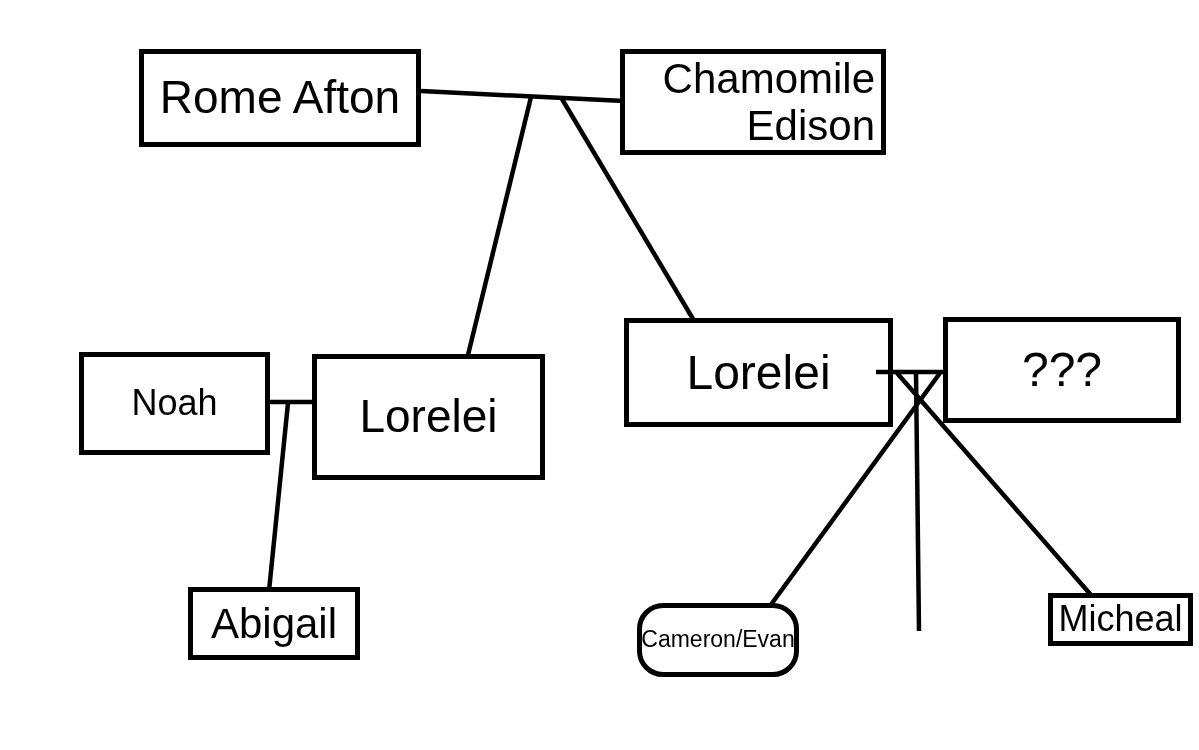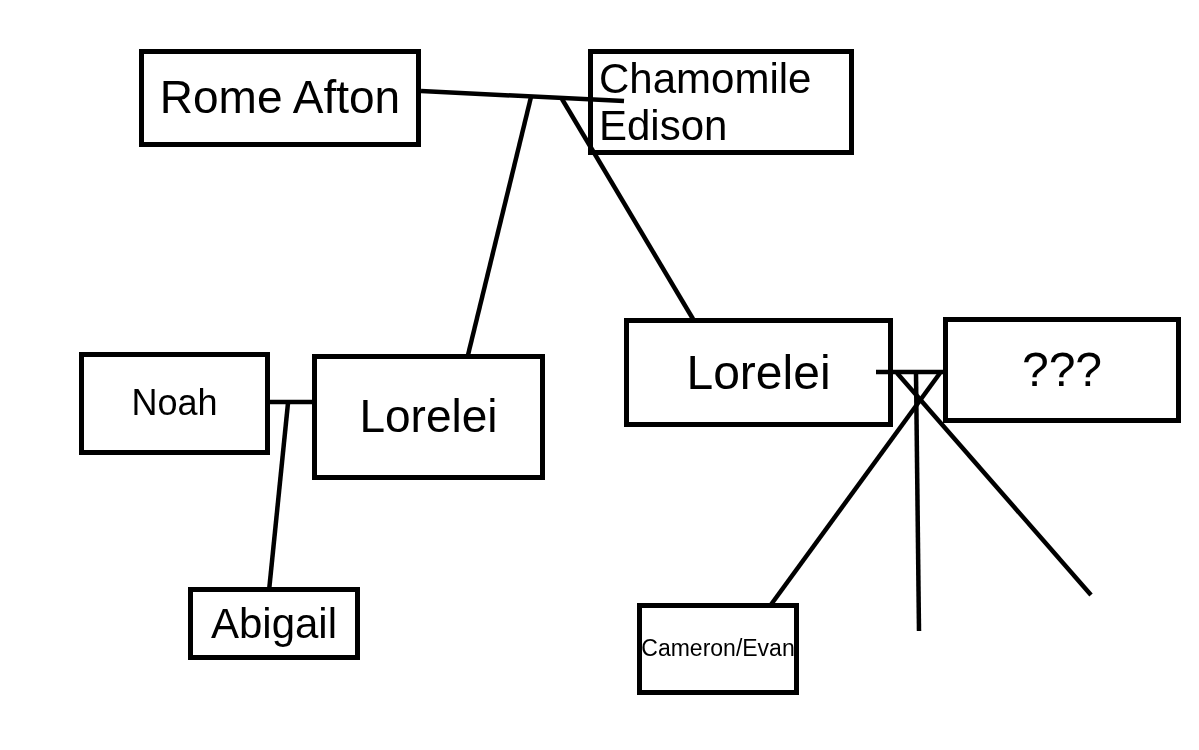--- a/index.html
+++ b/index.html
@@ -30,39 +30,39 @@
   }
   .node {
     position: absolute;
     box-sizing: border-box;
     border: 5px solid #000000;
     background: #ffffff;
     color: #000000;
     display: flex;
     align-items: center;
     justify-content: center;
-    text-align: left;
+    text-align: right;
     line-height: 1.12;
     z-index: 1;
     white-space: nowrap;
   }
   .node.wrap {
     white-space: normal;
   }
 </style>
 </head>
 <body>
 
 <div class="canvas">
 
   <div class="node" style="left:139px; top:49px; width:282px; height:98px; font-size:46px;">
     <span>Rome Afton</span>
   </div>
 
-  <div class="node wrap" style="left:588px; top:49px; width:266px; height:106px; font-size:42px; padding:14px 6px;">
+  <div class="node wrap" style="left:620px; top:49px; width:266px; height:106px; font-size:42px; padding:14px 6px;">
     <span>Chamomile Edison</span>
   </div>
 
   <div class="node" style="left:79px; top:352px; width:191px; height:103px; font-size:36px;">
     <span>Noah</span>
   </div>
 
   <div class="node" style="left:312px; top:354px; width:233px; height:126px; font-size:46px;">
     <span>Lorelei</span>
   </div>
@@ -72,25 +72,28 @@
   </div>
 
   <div class="node" style="left:943px; top:317px; width:238px; height:106px; font-size:48px;">
     <span>???</span>
   </div>
 
   <div class="node" style="left:188px; top:587px; width:172px; height:73px; font-size:42px;">
     <span>Abigail</span>
   </div>
 
-  <div class="node" style="left:637px; top:603px; width:162px; height:92px; font-size:23px;">
+  <div class="node" style="left:637px; top:603px; width:162px; height:74px; font-size:23px;border-radius:26px;">
     <span>Cameron/Evan</span>
   </div>
 
 
+  <div class="node" style="left:1048px; top:593px; width:145px; height:53px; font-size:36px;">
+    <span>Micheal</span>
+  </div>
 
   <svg class="edges-svg" viewBox="0 0 1199 750" xmlns="http://www.w3.org/2000/svg">
     <line x1="421" y1="91" x2="624" y2="101"></line>
     <line x1="531" y1="97" x2="468" y2="355"></line>
     <line x1="562" y1="99" x2="693" y2="319"></line>
     <line x1="266" y1="402" x2="313" y2="402"></line>
     <line x1="288" y1="403" x2="269" y2="591"></line>
     <line x1="876" y1="372" x2="946" y2="372"></line>
     <line x1="940" y1="373" x2="770" y2="606"></line>
     <line x1="916" y1="373" x2="919" y2="631"></line>

